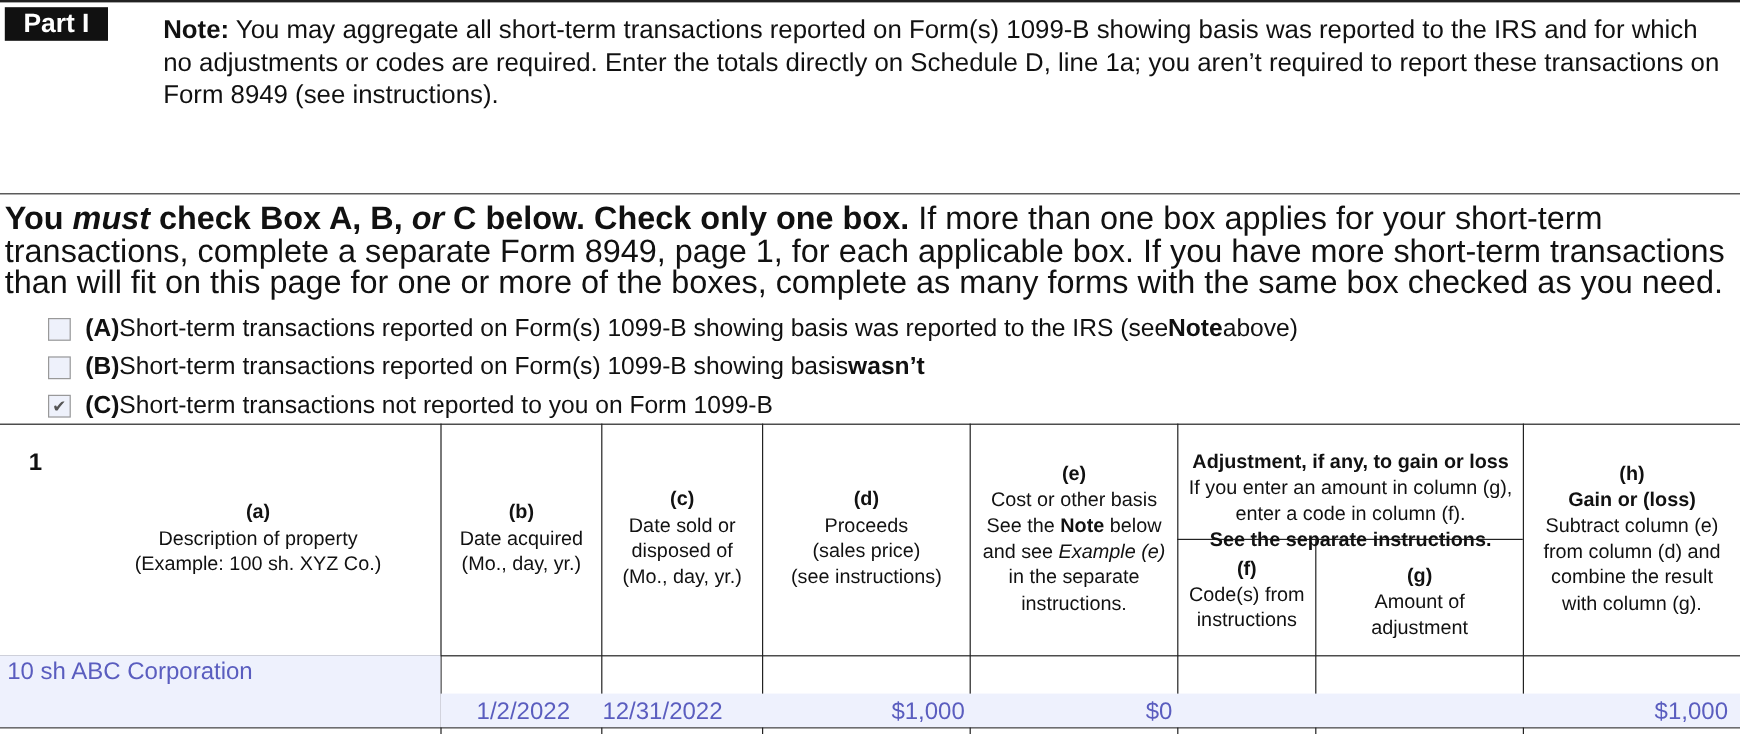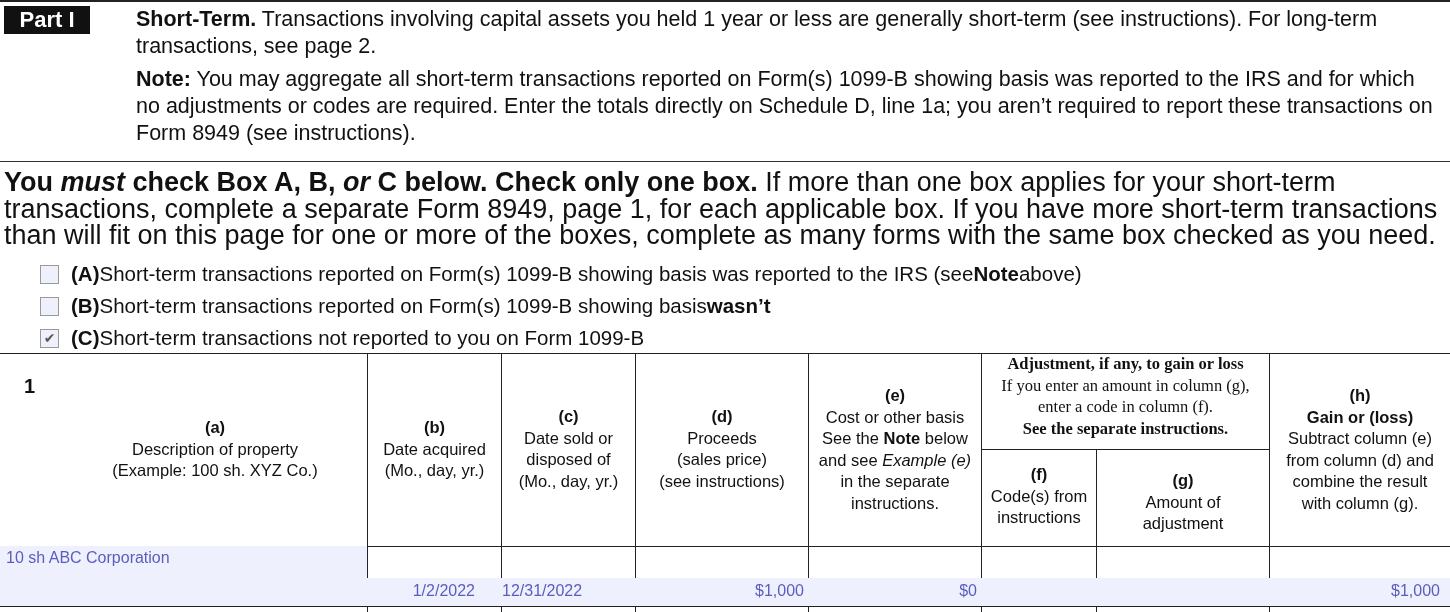--- a/index.html
+++ b/index.html
@@ -13,30 +13,29 @@
   .instr { position:absolute; left:4px; top:169px; width:1440px; font-size:27px; line-height:26.5px; }
   .checks { position:absolute; left:40px; top:258px; font-size:20.5px; }
   .check-row { height:32px; display:flex; align-items:center; }
   .cb { width:19px; height:19px; border:1px solid #999; background:#eef1fb; margin-right:12px; display:inline-flex; align-items:center; justify-content:center; font-size:14px; color:#555; box-sizing:border-box; }
   .hline { position:absolute; height:1px; background:#222; }
   .vline { position:absolute; width:1px; background:#222; }
   .hdr { position:absolute; font-size:16.5px; line-height:21.5px; text-align:center; }
   .num1 { position:absolute; left:24px; top:375px; font-weight:bold; font-size:20px; }
   .fill1 { position:absolute; left:0; top:546px; width:367px; height:60px; background:#eef1fd; }
   .fill2 { position:absolute; left:367px; top:578px; width:1083px; height:28px; background:#eef1fd; }
-  .val { position:absolute; color:#5a5dbf; font-size:16px; }
+  .val { position:absolute; color:#5a5dbf; font-size:20px; }
 </style>
 </head>
 <body>
 
 <div class="topline"></div>
 <div class="part-badge">Part I</div>
 
 <div class="intro">
-  <p><b>Short-Term.</b><span> Transactions involving capital assets you held 1 year or less are generally short-term (see instructions). For long-term transactions, see page 2.</span></p>
   <p class="note"><b>Note:</b><span> You may aggregate all short-term transactions reported on Form(s) 1099-B showing basis was reported to the IRS and for which no adjustments or codes are required. Enter the totals directly on Schedule D, line 1a; you aren’t required to report these transactions on Form 8949 (see instructions).</span></p>
 </div>
 
 <div class="rule1"></div>
 
 <div class="instr">
   <b>You </b><b><i>must</i></b><b> check Box A, B, </b><b><i>or</i></b><b> C below. Check only one box.</b><span> If more than one box applies for your short-term transactions, complete a separate Form 8949, page 1, for each applicable box. If you have more short-term transactions than will fit on this page for one or more of the boxes, complete as many forms with the same box checked as you need.</span>
 </div>
 
 <div class="checks">
@@ -97,21 +96,21 @@
   <span>(see instructions)</span>
 </div>
 <div class="hdr" style="left:809px;top:385px;width:172px;">
   <b>(e)</b><br>
   <span>Cost or other basis</span><br>
   <span>See the </span><b>Note</b><span> below</span><br>
   <span>and see </span><i>Example (e)</i><br>
   <span>in the separate</span><br>
   <span>instructions.</span>
 </div>
-<div class="hdr" style="left:982px;top:353px;width:287px;font-family:Liberation Serif, serif;">
+<div class="hdr" style="left:982px;top:375px;width:287px;">
   <b>Adjustment, if any, to gain or loss</b><br>
   <span>If you enter an amount in column (g),</span><br>
   <span>enter a code in column (f).</span><br>
   <b>See the separate instructions.</b>
 </div>
 <div class="hdr" style="left:982px;top:464px;width:114px;">
   <b>(f)</b><br>
   <span>Code(s) from</span><br>
   <span>instructions</span>
 </div>

